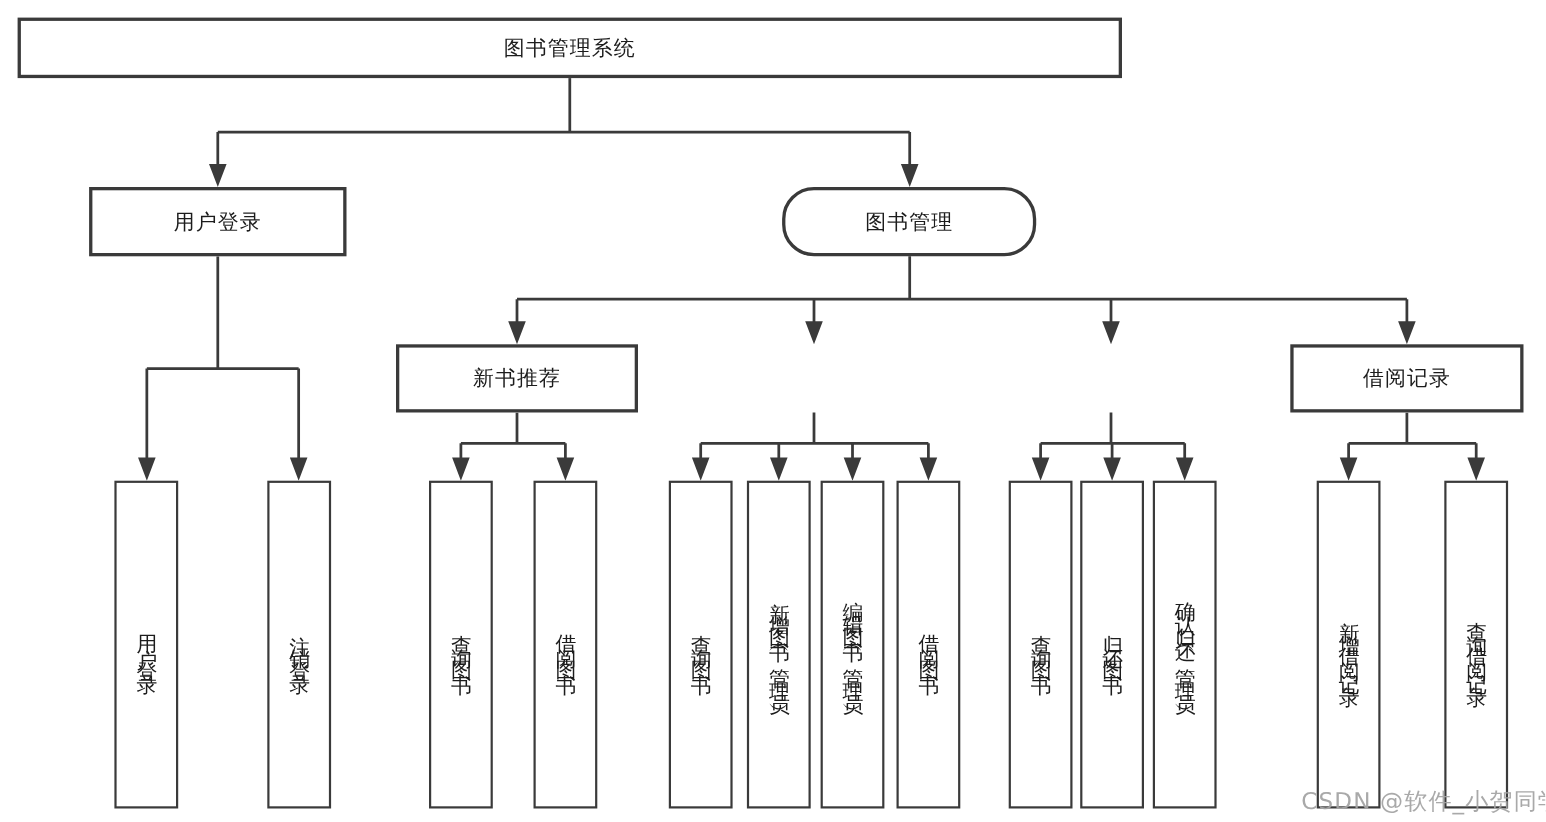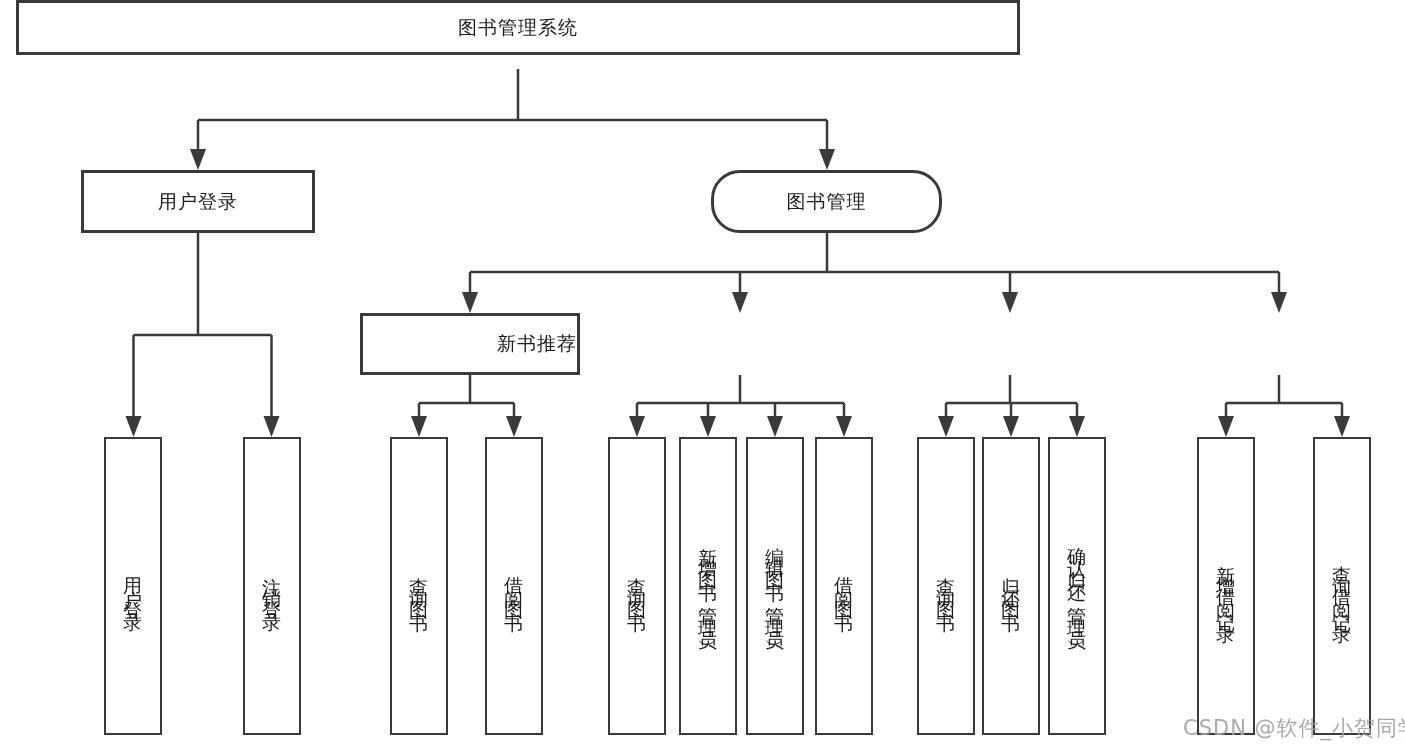--- a/index.html
+++ b/index.html
@@ -70,33 +70,36 @@
       <path d="M190 149 L206 149 L198 170 Z M819 149 L835 149 L827 170 Z"></path>
       <path d="M125.5 416 L141.5 416 L133.5 437 Z M263.5 416 L279.5 416 L271.5 437 Z"></path>
       <path d="M462 292 L478 292 L470 313 Z M732 292 L748 292 L740 313 Z M1002 292 L1018 292 L1010 313 Z M1271 292 L1287 292 L1279 313 Z"></path>
       <path d="M411 416 L427 416 L419 437 Z M506 416 L522 416 L514 437 Z"></path>
       <path d="M629 416 L645 416 L637 437 Z M700 416 L716 416 L708 437 Z M767 416 L783 416 L775 437 Z M836 416 L852 416 L844 437 Z"></path>
       <path d="M938 416 L954 416 L946 437 Z M1003 416 L1019 416 L1011 437 Z M1069 416 L1085 416 L1077 437 Z"></path>
       <path d="M1218 416 L1234 416 L1226 437 Z M1334 416 L1350 416 L1342 437 Z"></path>
     </g>
   </svg>
 
-  <div class="node" style="left:16px;top:0;width:1004px;height:55px;">
+  <div class="node" style="left:16px;top:16px;width:1004px;height:55px;">
     <span>图书管理系统</span>
   </div>
 
   <div class="node" style="left:81px;top:170px;width:234px;height:63px;">
     <span>用户登录</span>
   </div>
   <div class="node" style="left:711px;top:170px;width:231px;height:63px;border-radius:29px;">
     <span>图书管理</span>
   </div>
 
-  <div class="node" style="left:360px;top:313px;width:220px;height:62px;justify-content:flex-end;">
+  <div class="node" style="left:360px;top:313px;width:220px;height:62px;">
     <span>新书推荐</span>
+  </div>
+  <div class="node" style="left:1173px;top:313px;width:212px;height:62px;">
+    <span>借阅记录</span>
   </div>
 
   <div class="node leaf" style="left:104px;">
     <span class="vtext">用户登录</span>
   </div>
   <div class="node leaf" style="left:243px;">
     <span class="vtext">注销登录</span>
   </div>
 
   <div class="node leaf" style="left:390px;">

